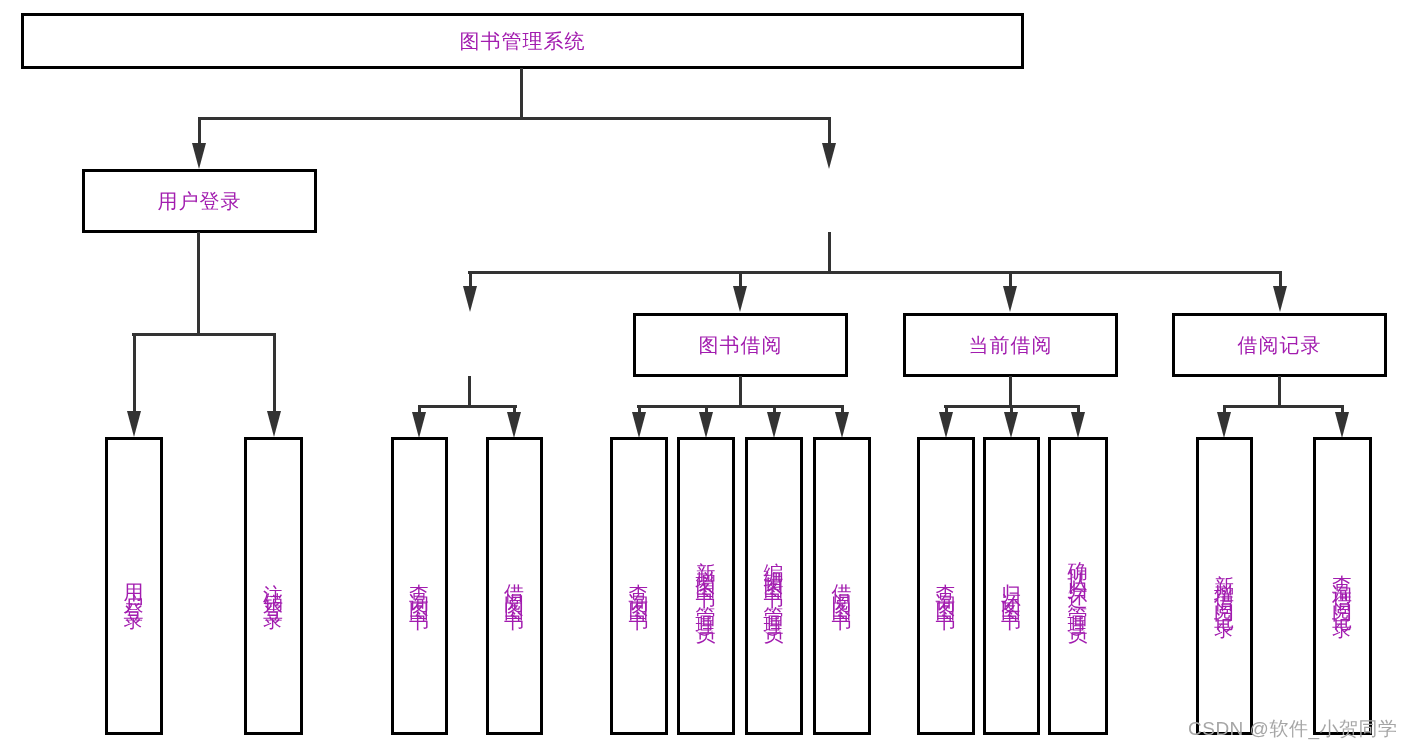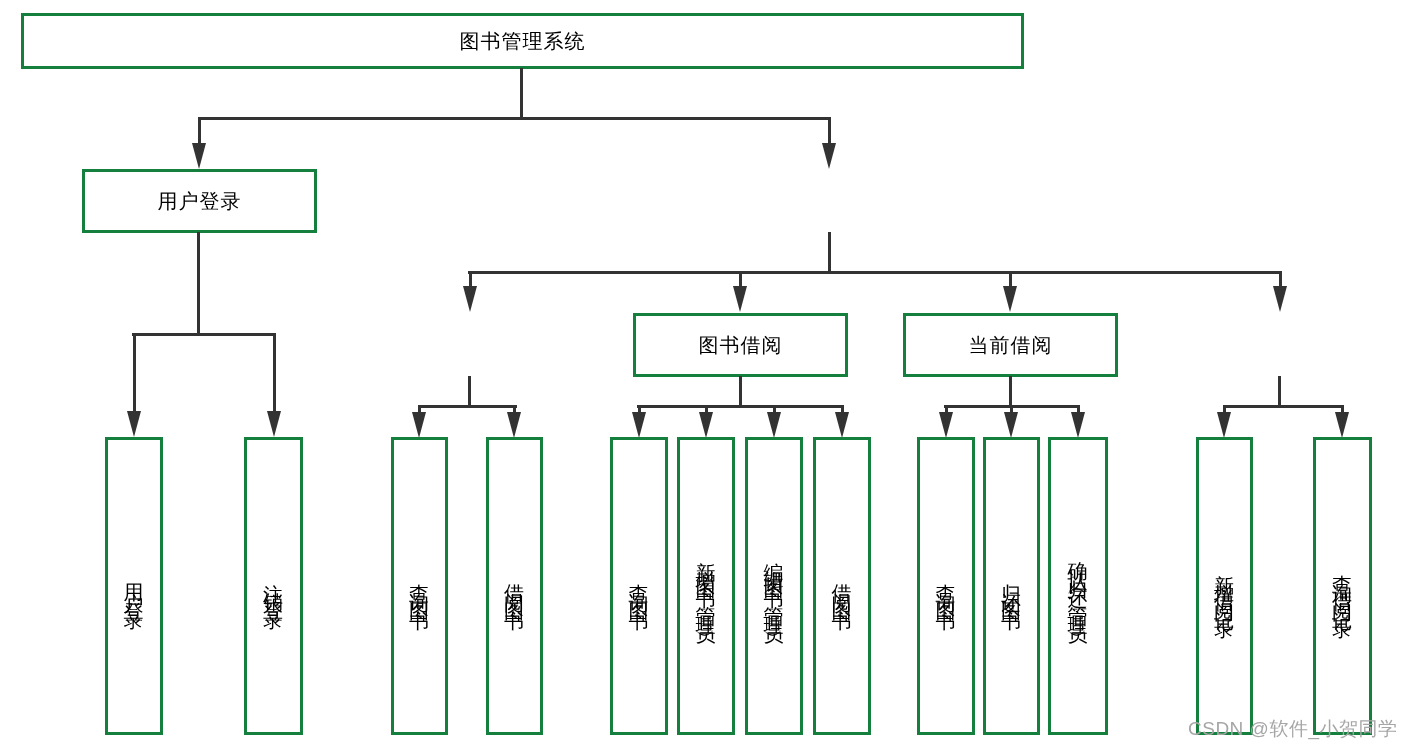--- a/index.html
+++ b/index.html
@@ -5,24 +5,24 @@
   * { margin: 0; padding: 0; box-sizing: border-box; }
   html, body { background: #ffffff; }
   body {
     width: 1405px; height: 747px; position: relative; overflow: hidden;
     font-family: "Liberation Sans", "DejaVu Sans", sans-serif;
   }
   .canvas { position: absolute; inset: 0; background: #ffffff; }
 
   .node {
     position: absolute;
-    border: 3px solid #15803d;
+    border: 3px solid #000000;
     background: #ffffff;
     display: flex; align-items: center; justify-content: center;
-    color: #000000; font-size: 20px; letter-spacing: 1px;
+    color: #a21caf; font-size: 20px; letter-spacing: 1px;
     text-align: center; white-space: nowrap;
   }
   .leaf {
     writing-mode: vertical-rl;
     letter-spacing: 9px;
     line-height: 1;
     white-space: normal;
     font-size: 20px;
   }
   .hline { position: absolute; height: 3px; background: #333333; }
@@ -86,20 +86,21 @@
     <div class="stem" style="height:13px;"></div>
       <div class="head"></div>
   </div>
   <div class="arrow" style="left:1273px; top:273px;">
     <div class="stem" style="height:13px;"></div>
       <div class="head"></div>
   </div>
 
   <div class="node" style="left:633px; top:313px; width:215px; height:64px;">图书借阅</div>
   <div class="node" style="left:903px; top:313px; width:215px; height:64px;">当前借阅</div>
+  <div class="node" style="left:1172px; top:313px; width:215px; height:64px;">借阅记录</div>
 
   <div class="vline" style="left:468px; top:376px; height:31px;"></div>
   <div class="hline" style="left:418px; top:405px; width:99px;"></div>
   <div class="arrow" style="left:412px; top:407px;">
     <div class="stem" style="height:5px;"></div>
       <div class="head"></div>
   </div>
   <div class="arrow" style="left:507px; top:407px;">
     <div class="stem" style="height:5px;"></div>
       <div class="head"></div>

